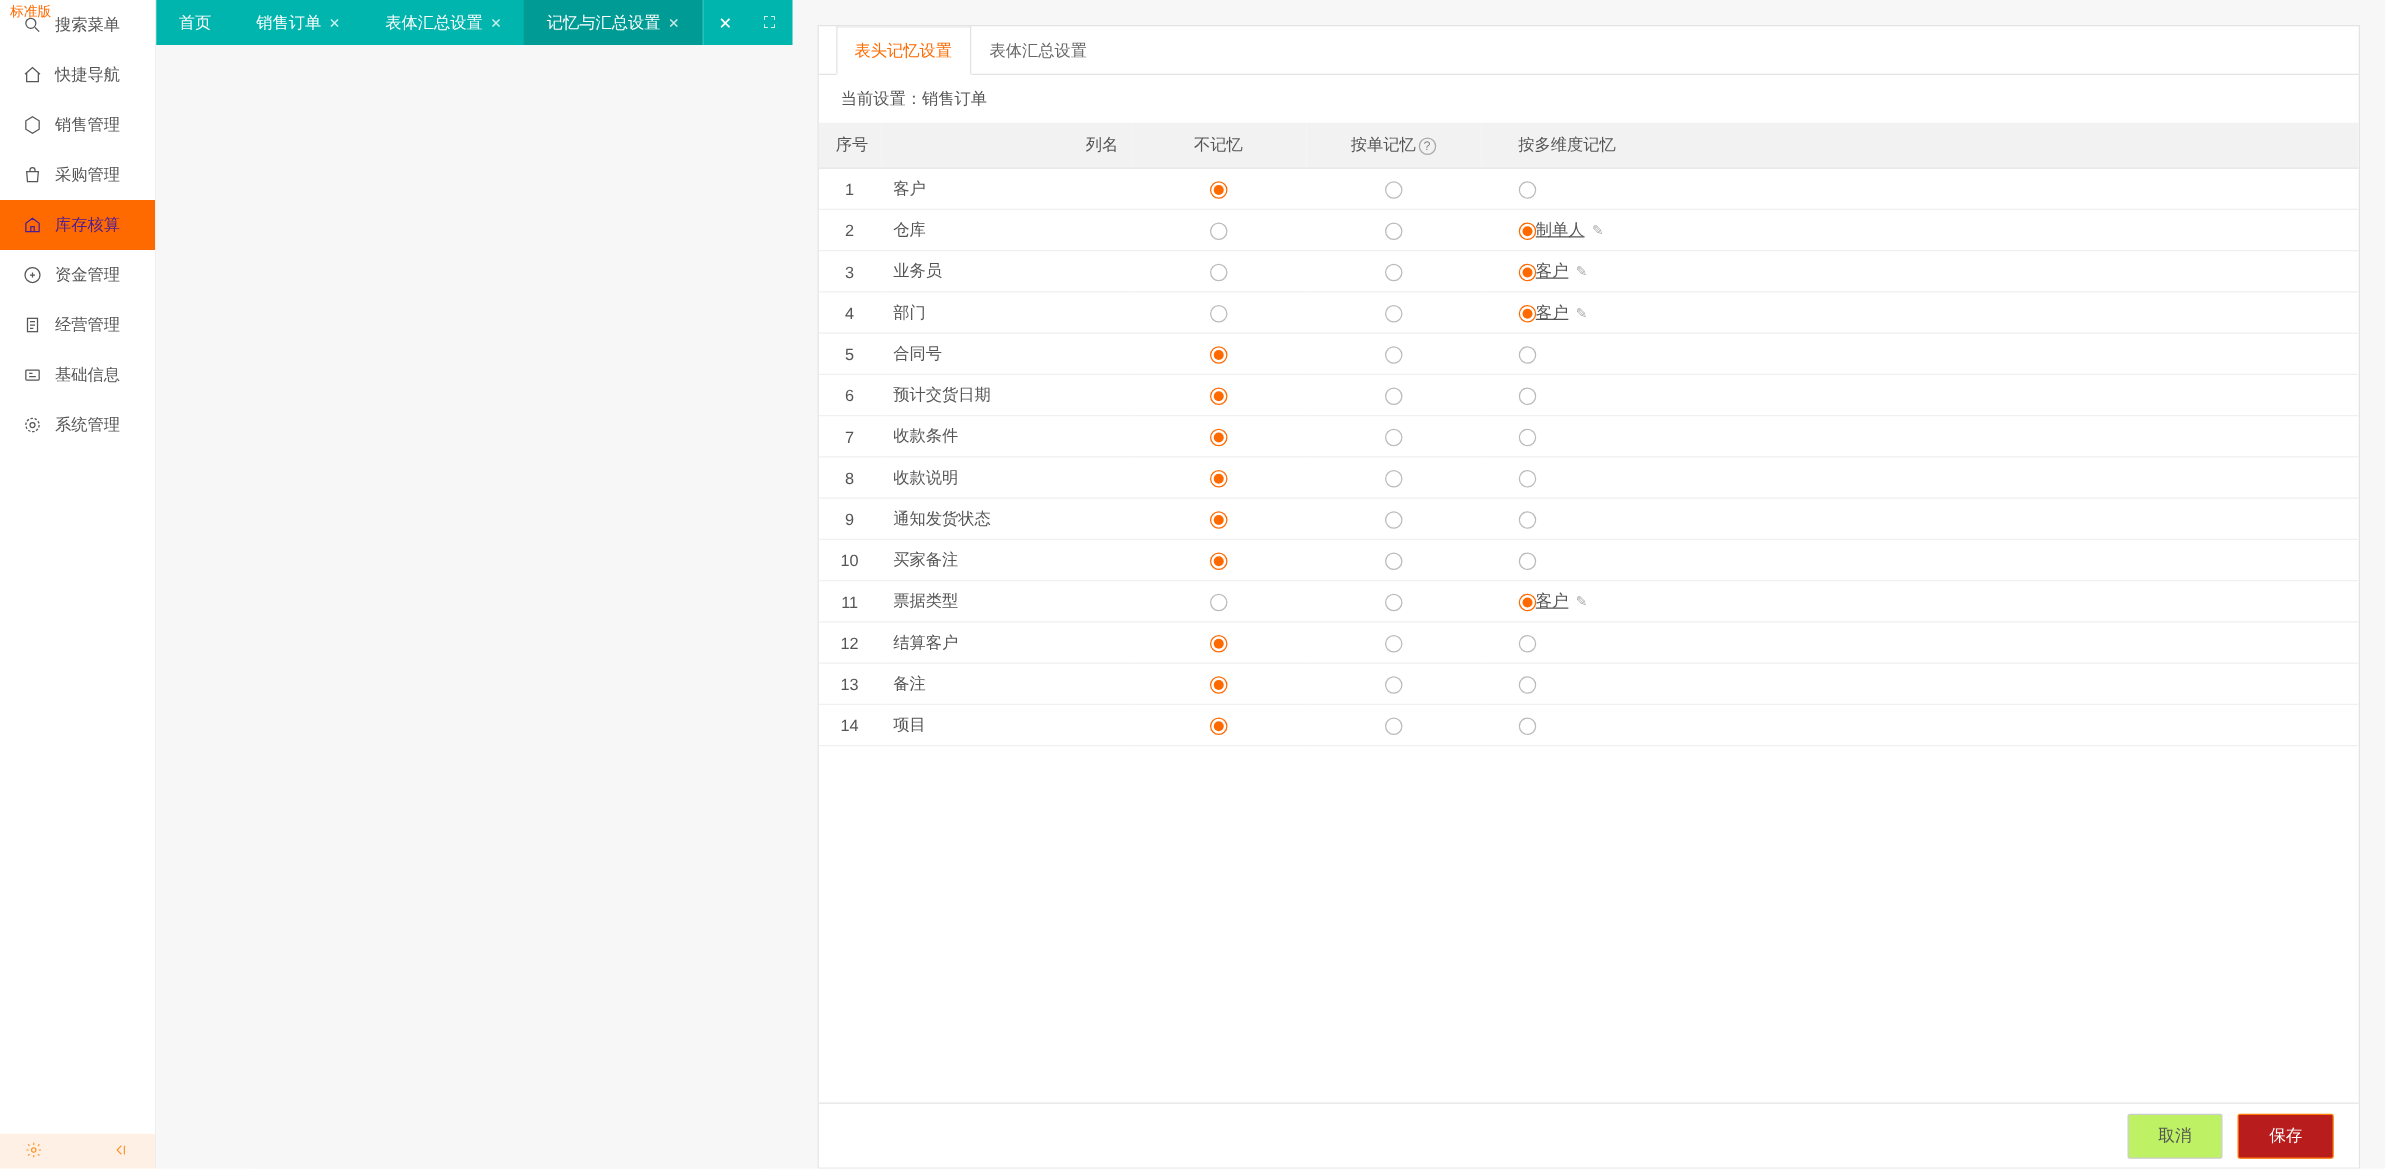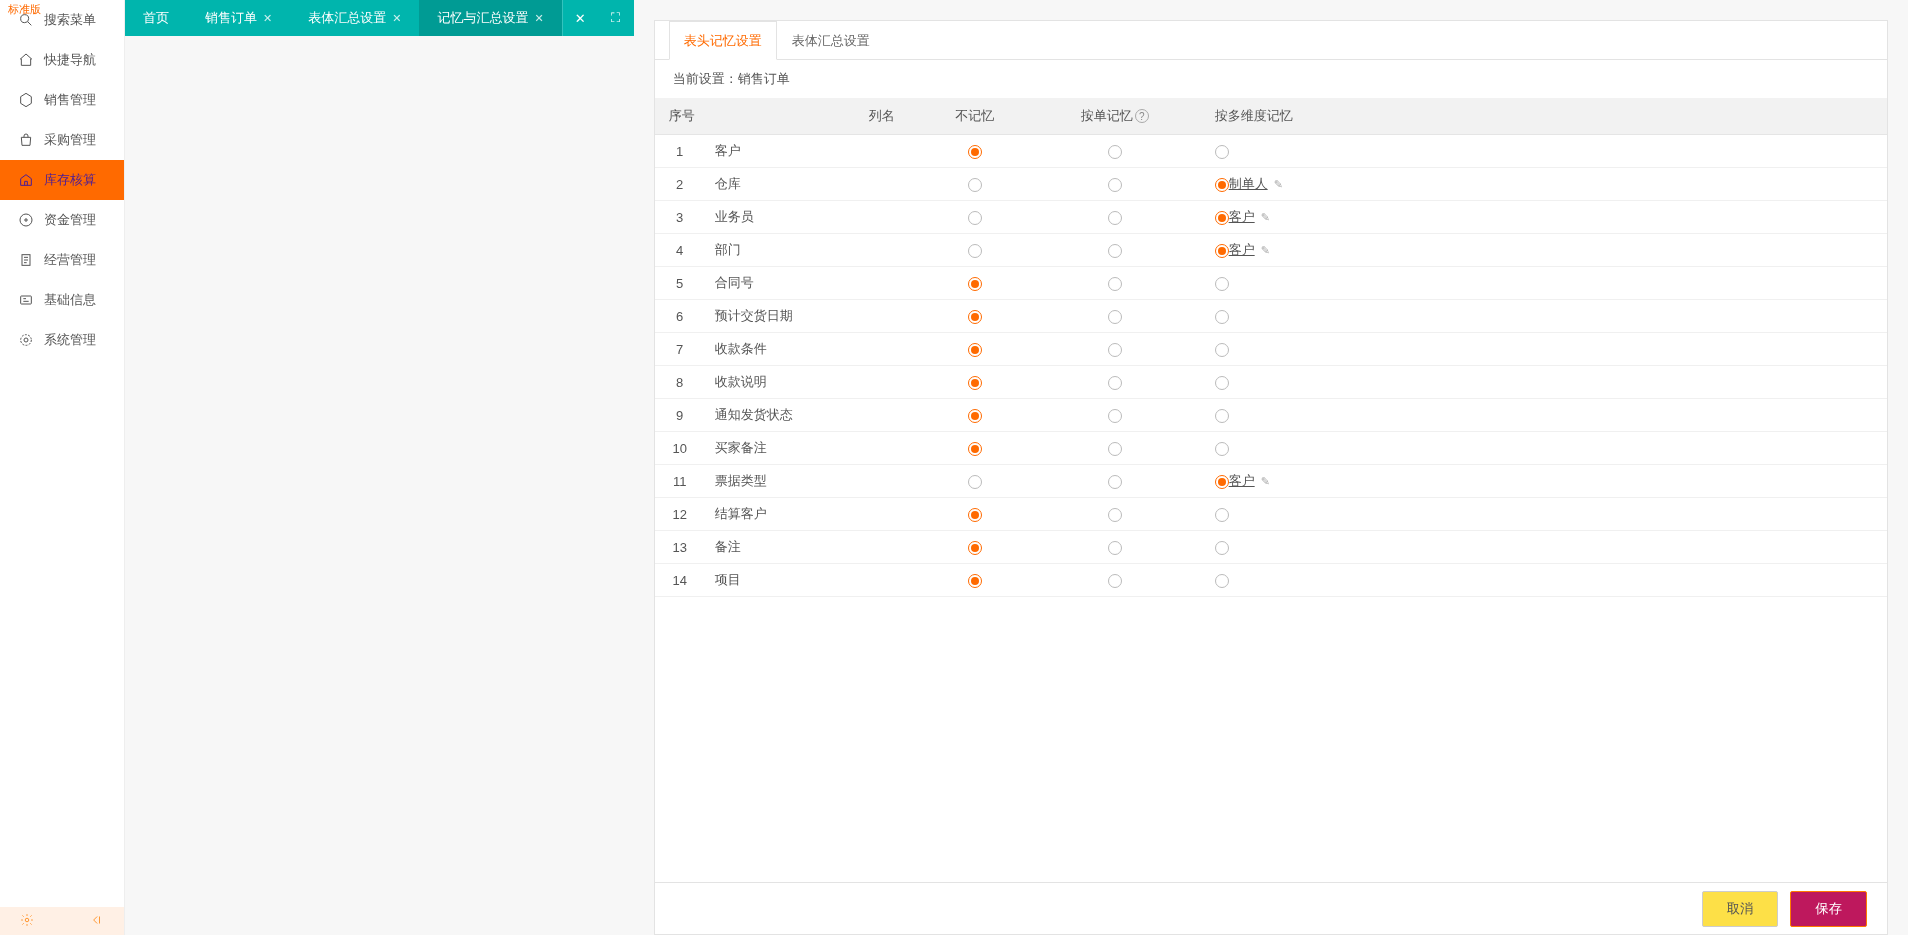--- a/index.html
+++ b/index.html
@@ -61,22 +61,22 @@
     .radio.on::after { content: ""; position: absolute; width: 8px; height: 8px; background: #ff6a00; border-radius: 50%; top: 2px; left: 2px; }
 
     .dim-val { display: inline-flex; align-items: center; gap: 6px; }
     .dim-val .txt { text-decoration: underline; cursor: pointer; }
     .dim-val .edit { color: #aaa; cursor: pointer; font-size: 11px; }
 
     .help { display: inline-block; width: 14px; height: 14px; line-height: 14px; text-align: center; border: 1px solid #aaa; border-radius: 50%; font-size: 10px; color: #888; margin-left: 2px; }
 
     
     .footer { height: 52px; border-top: 1px solid #e3e3e3; background: #fff; display: flex; align-items: center; justify-content: flex-end; padding: 0 20px; gap: 12px; }
-    .btn { padding: 8px 24px; border: 1px solid #ccc; background: #fde047; cursor: pointer; border-radius: 2px; color: #555; }
-    .btn-primary { background: #be185d; color: #fff; border-color: #ff7a00; }
+    .btn { padding: 8px 24px; border: 1px solid #ccc; background: #bef264; cursor: pointer; border-radius: 2px; color: #555; }
+    .btn-primary { background: #b91c1c; color: #fff; border-color: #ff7a00; }
 
     svg { stroke: currentColor; fill: none; stroke-width: 1.5; }
   </style>
 </head>
 <body>
 
 <div class="brand-tag">标准版</div>
 
 <div class="app">
   <div class="sidebar">

